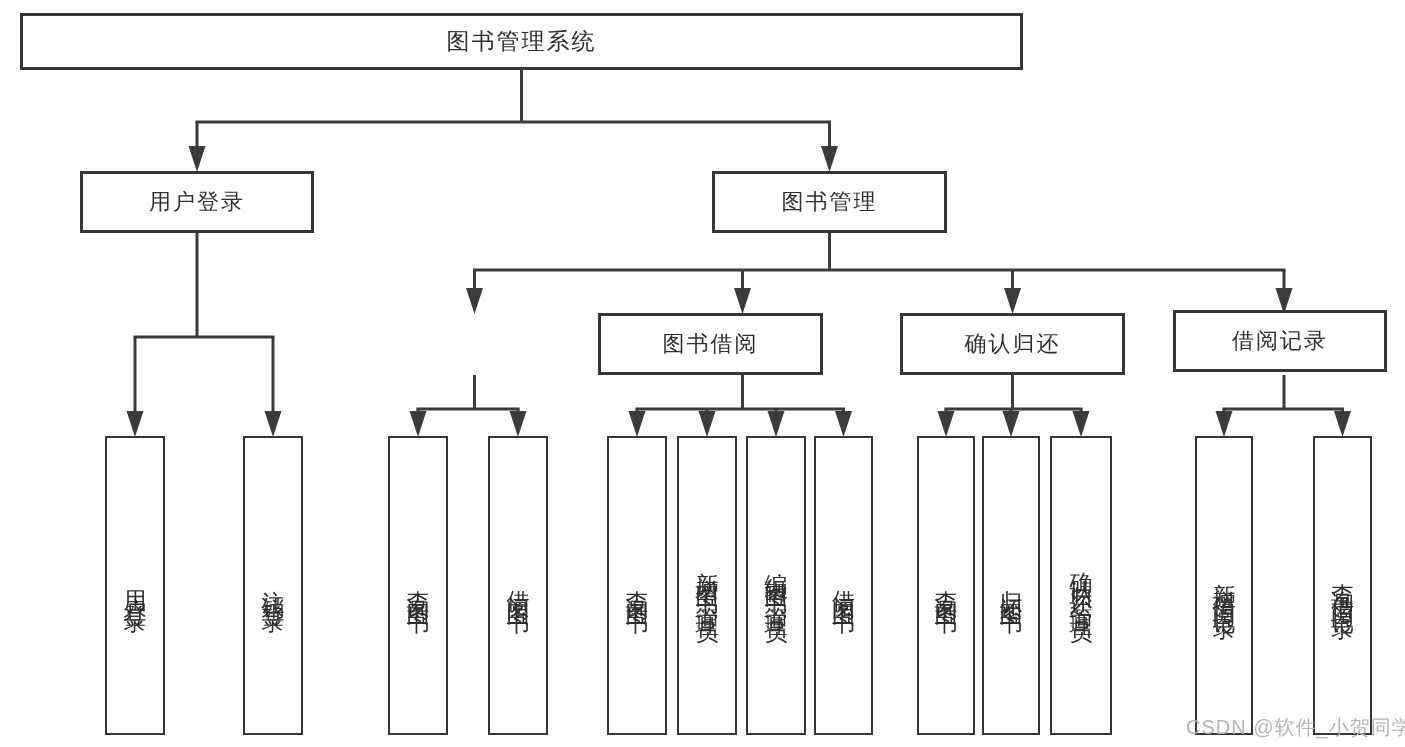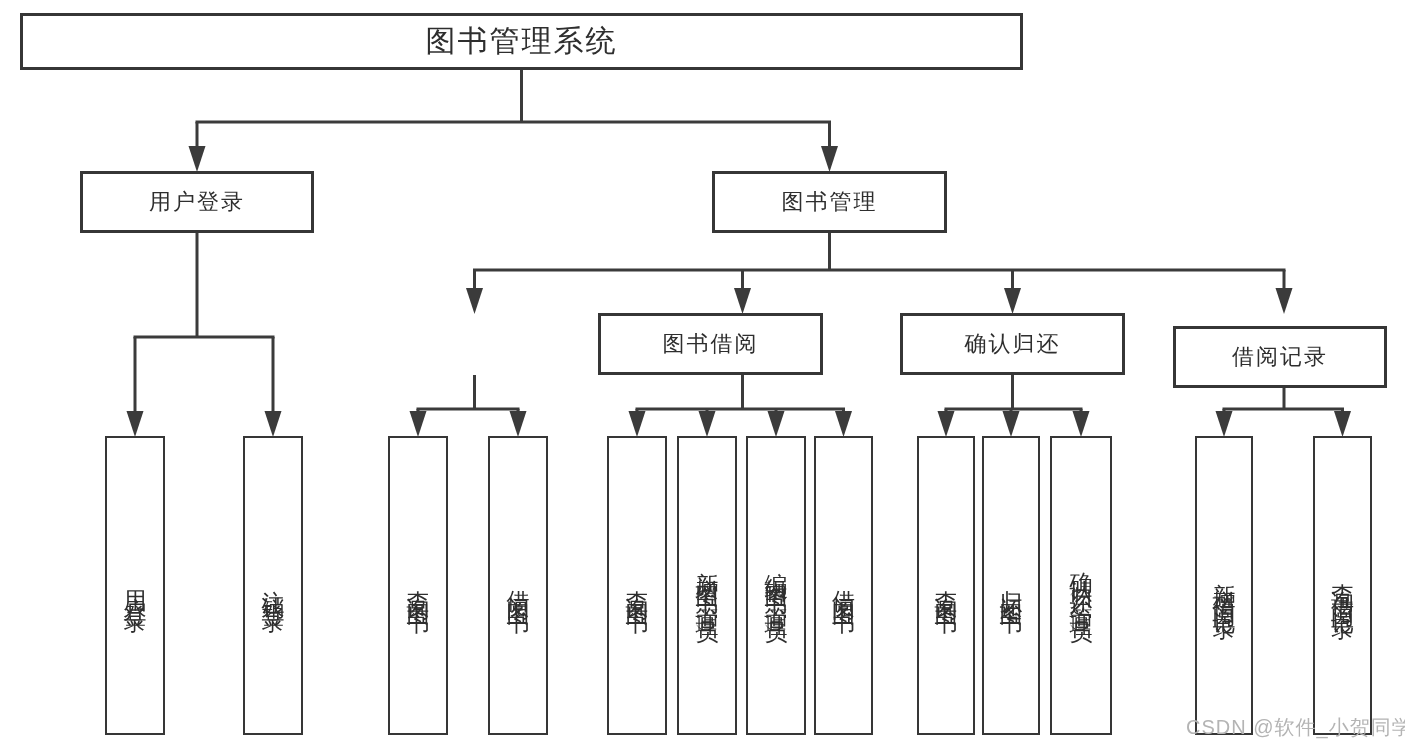--- a/index.html
+++ b/index.html
@@ -37,21 +37,21 @@
     text-align: center;
     z-index: 2;
   }
   .node.h {
     font-size: 22px;
     letter-spacing: 2px;
     border-width: 3px;
     font-weight: 500;
   }
   .node.root {
-    font-size: 30px;
+    font-size: 23px;
   }
   .node.v {
     writing-mode: vertical-lr;
     font-size: 23px;
     letter-spacing: 7px;
     line-height: 1;
     border-width: 2px;
     font-weight: 500;
   }
   .watermark {
@@ -120,21 +120,21 @@
       <polygon points="1215.5,411 1232.5,411 1224,437" fill="#3b3b3b"></polygon>
       <line x1="1342.5" y1="409" x2="1342.5" y2="420" stroke="#3b3b3b" stroke-width="3"></line>
       <polygon points="1334,411 1351,411 1342.5,437" fill="#3b3b3b"></polygon>
     </svg>
 
   <div class="node h root" style="left: 20px; top: 13px; width: 1003px; height: 57px;">图书管理系统</div>
     <div class="node h" style="left: 80px; top: 171px; width: 234px; height: 62px;">用户登录</div>
     <div class="node h" style="left: 712px; top: 171px; width: 235px; height: 62px;">图书管理</div>
     <div class="node h" style="left: 598px; top: 313px; width: 225px; height: 62px;">图书借阅</div>
     <div class="node h" style="left: 900px; top: 313px; width: 225px; height: 62px;">确认归还</div>
-    <div class="node h" style="left: 1173px; top: 326px; width: 214px; height: 62px;">借阅记录</div>
+    <div class="node h" style="left: 1173px; top: 310px; width: 214px; height: 62px;">借阅记录</div>
     <div class="node v" style="left: 105px; top: 436px; width: 60px; height: 299px;">用户登录</div>
     <div class="node v" style="left: 243px; top: 436px; width: 60px; height: 299px;">注销登录</div>
     <div class="node v" style="left: 388px; top: 436px; width: 60px; height: 299px;">查询图书</div>
     <div class="node v" style="left: 488px; top: 436px; width: 60px; height: 299px;">借阅图书</div>
     <div class="node v" style="left: 607px; top: 436px; width: 60px; height: 299px;">查询图书</div>
     <div class="node v" style="left: 677px; top: 436px; width: 60px; height: 299px;">新增图书（管理员）</div>
     <div class="node v" style="left: 746px; top: 436px; width: 60px; height: 299px;">编辑图书（管理员）</div>
     <div class="node v" style="left: 814px; top: 436px; width: 59px; height: 299px;">借阅图书</div>
     <div class="node v" style="left: 917px; top: 436px; width: 58px; height: 299px;">查询图书</div>
     <div class="node v" style="left: 982px; top: 436px; width: 58px; height: 299px;">归还图书</div>

